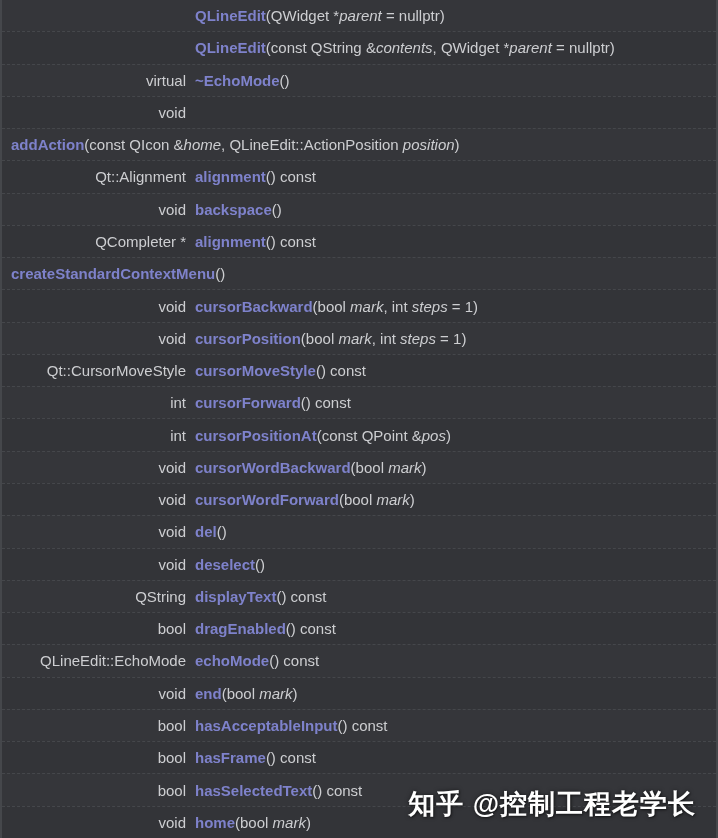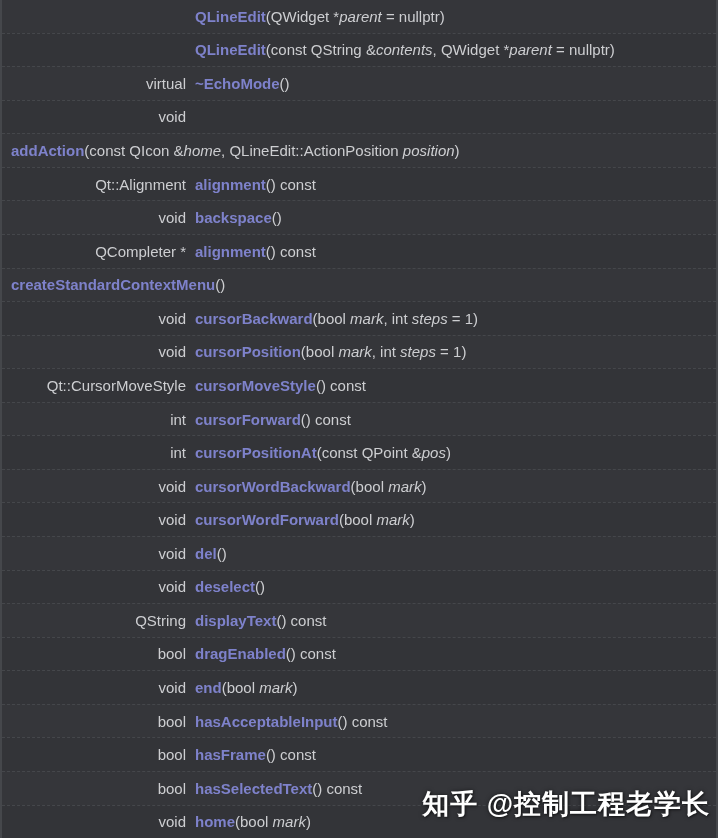--- a/index.html
+++ b/index.html
@@ -53,21 +53,21 @@
   .method-name {
     color: #7e82cb;
     font-weight: bold;
     cursor: pointer;
   }
   .param {
     font-style: italic;
   }
   .watermark {
     position: absolute;
-    right: 6px;
+    right: 20px;
     bottom: 16px;
     color: #ffffff;
     font-size: 27px;
     font-weight: bold;
     letter-spacing: 1px;
     text-shadow: 0 0 4px rgba(0,0,0,0.55), 1px 1px 2px rgba(0,0,0,0.4);
     pointer-events: none;
   }
 </style>
 </head>
@@ -145,20 +145,24 @@
       <div class="sig-cell"><span class="method-name">deselect</span><span class="plain">()</span></div>
     </div>
     <div class="row alt">
       <div class="ret-cell">QString</div>
       <div class="sig-cell"><span class="method-name">displayText</span><span class="plain">() const</span></div>
     </div>
     <div class="row">
       <div class="ret-cell">bool</div>
       <div class="sig-cell"><span class="method-name">dragEnabled</span><span class="plain">() const</span></div>
     </div>
+    <div class="row alt">
+      <div class="ret-cell">QLineEdit::EchoMode</div>
+      <div class="sig-cell"><span class="method-name">echoMode</span><span class="plain">() const</span></div>
+    </div>
     <div class="row">
       <div class="ret-cell">void</div>
       <div class="sig-cell"><span class="method-name">end</span><span class="plain">(bool </span><span class="param">mark</span><span class="plain">)</span></div>
     </div>
     <div class="row alt">
       <div class="ret-cell">bool</div>
       <div class="sig-cell"><span class="method-name">hasAcceptableInput</span><span class="plain">() const</span></div>
     </div>
     <div class="row">
       <div class="ret-cell">bool</div>

